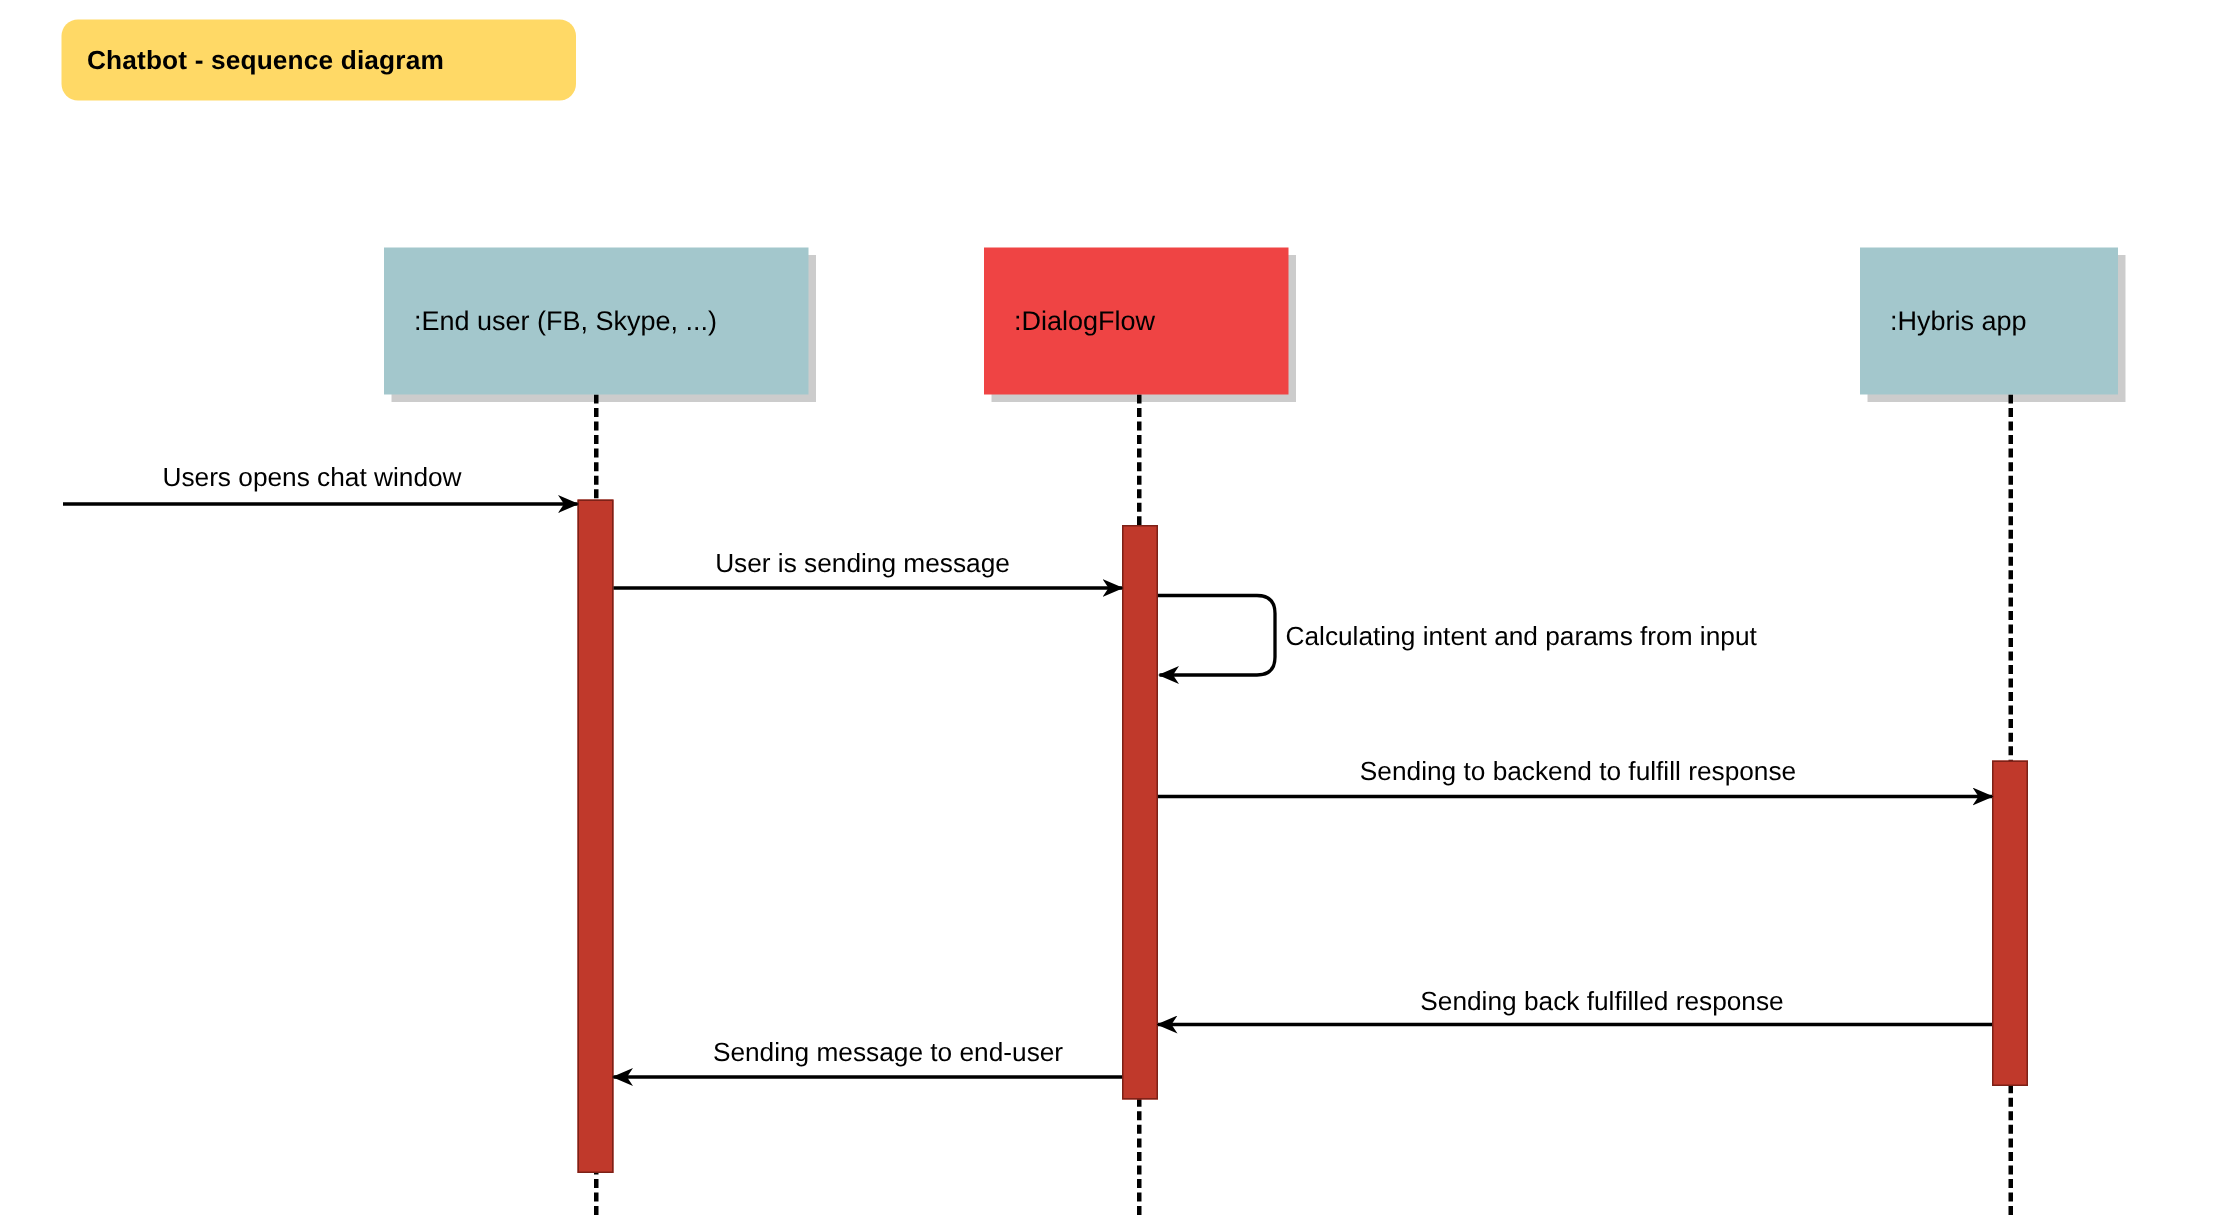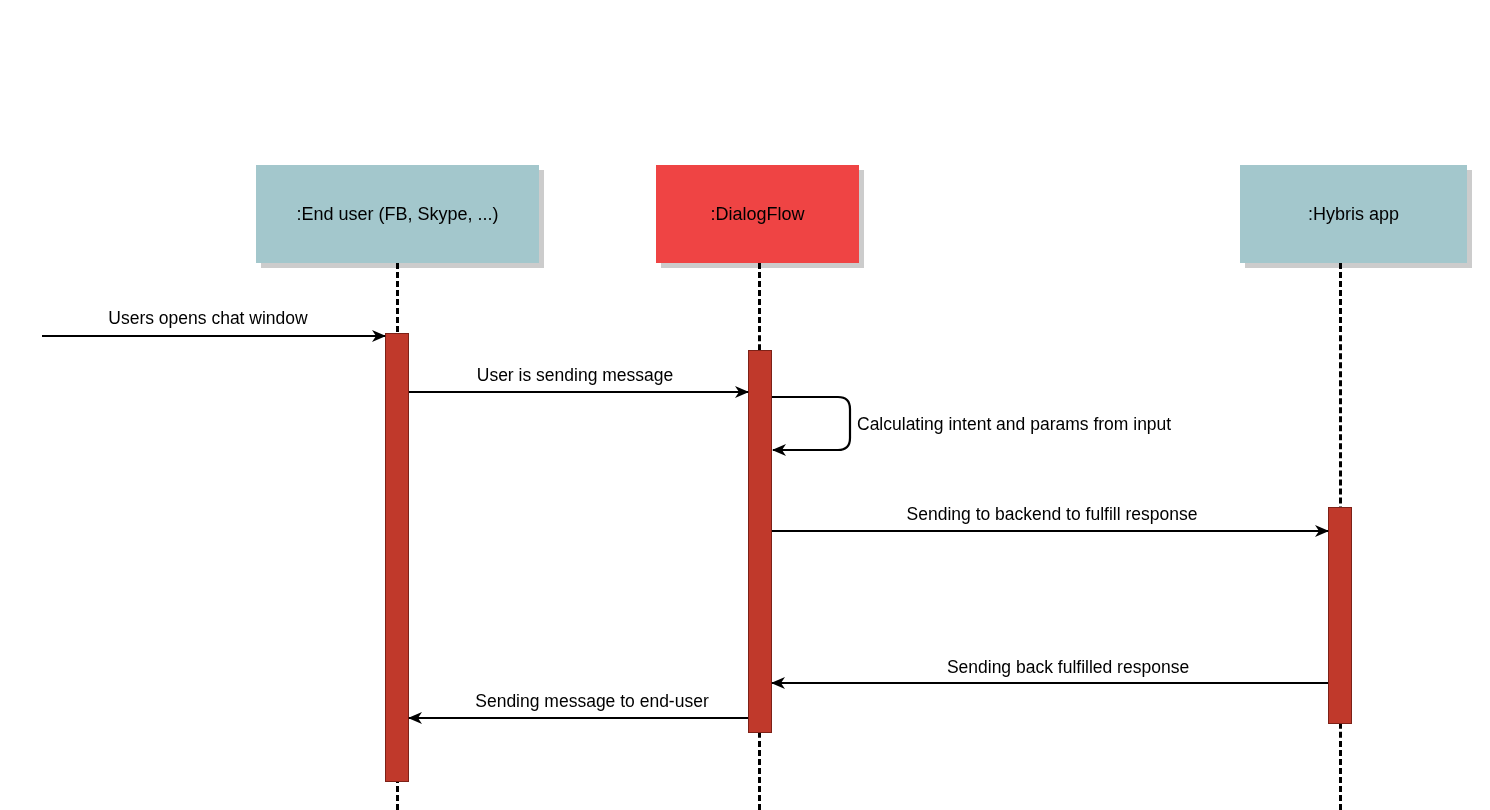--- a/index.html
+++ b/index.html
@@ -46,22 +46,22 @@
     white-space: nowrap;
   }
 
   
   .participant {
     position: absolute;
     box-sizing: border-box;
     background: #a3c7cc;
     display: flex;
     align-items: center;
-    justify-content: center;
     box-shadow: 5px 5px 0 0 rgba(0,0,0,0.20);
+    padding-left: 20px;
   }
   .participant .pname {
     font-size: 18px;
     color: #000000;
     white-space: nowrap;
     line-height: 1;
   }
 
   
   .lifeline {
@@ -90,32 +90,35 @@
     font-family: "Liberation Sans", sans-serif;
     font-size: 17.5px;
     fill: #000000;
   }
 </style>
 </head>
 <body>
 
 <div id="canvas">
 
+  <div class="title-badge">
+    <span class="title-text">Chatbot - sequence diagram</span>
+  </div>
 
   <div class="lifeline" id="ll-0" style="left: 396px; top: 263px; height: 547px; border-left-color: rgb(0, 0, 0);"></div>
   <div class="lifeline" id="ll-1" style="left: 758px; top: 263px; height: 547px; border-left-color: rgb(0, 0, 0);"></div>
   <div class="lifeline" id="ll-2" style="left: 1339px; top: 263px; height: 547px; border-left-color: rgb(0, 0, 0);"></div>
 
   <div class="participant" id="pb-0" style="left: 256px; top: 165px; width: 283px; height: 98px; background: rgb(163, 199, 204);">
     <span class="pname">:End user (FB, Skype, ...)</span>
   </div>
   <div class="participant" id="pb-1" style="left: 656px; top: 165px; width: 203px; height: 98px; background: #ef4444;">
     <span class="pname">:DialogFlow</span>
   </div>
-  <div class="participant" id="pb-2" style="left: 1240px; top: 165px; width: 227px; height: 98px; background: rgb(163, 199, 204);">
+  <div class="participant" id="pb-2" style="left: 1240px; top: 165px; width: 172px; height: 98px; background: rgb(163, 199, 204);">
     <span class="pname">:Hybris app</span>
   </div>
 
   <div class="activation" id="ab-0" style="left: 385px; top: 333px; width: 24px; height: 449px; background: rgb(192, 57, 43);"></div>
   <div class="activation" id="ab-1" style="left: 748px; top: 350px; width: 24px; height: 383px; background: rgb(192, 57, 43);"></div>
   <div class="activation" id="ab-2" style="left: 1328px; top: 507px; width: 24px; height: 217px; background: rgb(192, 57, 43);"></div>
 
   <svg id="overlay" viewBox="0 0 1490 810" xmlns="http://www.w3.org/2000/svg">
     <defs>
       <marker id="arrowR" markerWidth="14" markerHeight="12" refX="13" refY="6" orient="auto" markerUnits="userSpaceOnUse">

